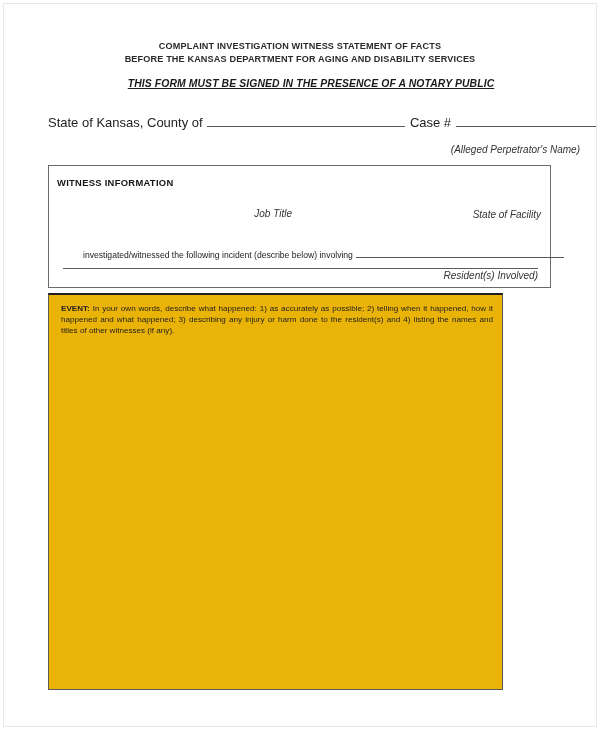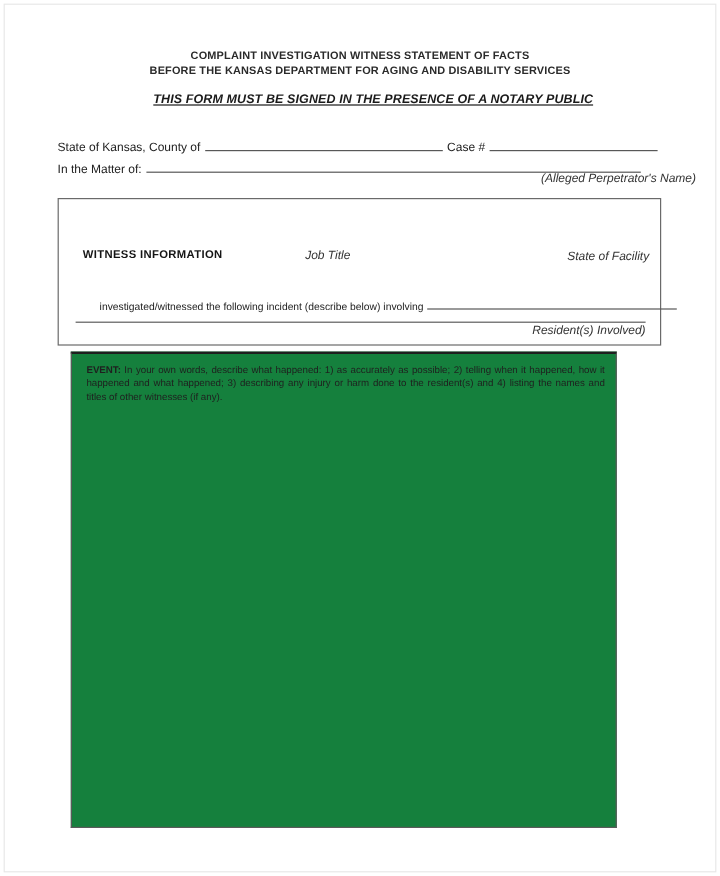--- a/index.html
+++ b/index.html
@@ -37,21 +37,21 @@
     text-align:center;
     font-size:10.4px;
     font-weight:bold;font-style:italic;
     text-decoration:underline;
     letter-spacing:.1px;
     color:#1a1a1a;
     padding-left:11px;
   }
 
   
-  .row{position:absolute;font-size:10px;color:#222;white-space:nowrap;}
+  .row{position:absolute;font-size:13px;color:#222;white-space:nowrap;}
   .row-state{left:48px;top:115px;}
   .row-matter{left:48px;top:133px;}
 
   .blank{
     display:inline-block;
     border-bottom:1px solid #585858;
     height:10px;
     vertical-align:baseline;
     margin:0 1px;
   }
@@ -65,39 +65,38 @@
 
   
   .wbox{
     position:absolute;left:48px;top:165px;
     width:503px;height:123px;
     border:1px solid #6a6a6a;
     box-sizing:border-box;
     background:#fff;
   }
   .wtitle{
-    position:absolute;left:20px;top:11px;
+    position:absolute;left:8px;top:11px;
     font-size:9.4px;font-weight:bold;letter-spacing:.3px;
     color:#151515;
-    margin-top:29px;
   }
   .wline{position:absolute;font-size:8.6px;color:#222;white-space:nowrap;}
   .wl1{left:14px;top:34px;}
   .wl2{left:14px;top:59px;}
   .wl3{left:14px;top:81px;margin-left:20px;}
   .wl4{position:absolute;left:14px;top:102px;width:475px;border-bottom:1px solid #5d5d5d;height:0;}
 
   
   .ebox{
-    position:absolute;left:59px;top:293px;
+    position:absolute;left:48px;top:293px;
     width:455px;height:397px;
     border:1px solid #5a5a5a;
     border-top:2px solid #1f1f1f;
     box-sizing:border-box;
-    background:#15803d;
+    background:#eab308;
   }
   .etext{
     position:absolute;left:12px;top:8px;
     width:432px;
     font-size:8.1px;
     line-height:11.2px;
     color:#1f1f1f;
     text-align:justify;
   }
   .etext b{font-weight:bold;}
@@ -113,24 +112,20 @@
   <div class="hdr hdr-l1">COMPLAINT INVESTIGATION WITNESS STATEMENT OF FACTS</div>
   <div class="notary">THIS FORM MUST BE SIGNED IN THE PRESENCE OF A NOTARY PUBLIC</div>
 
   <div class="row row-state">
     <span>State of Kansas, County of</span>
     <span class="blank" style="width:198px"></span>
     <span>Case #</span>
     <span class="blank" style="width:140px"></span>
   </div>
 
-  <div class="row row-matter">
-    <span>In the Matter of:</span>
-    <span class="blank" style="width:412px"></span>
-  </div>
   <div class="cap" style="left:140px;top:144px;width:440px;">(Alleged Perpetrator's Name)</div>
 
   <div class="wbox">
 
     <div class="wtitle">WITNESS INFORMATION</div>
 
     <div class="cap" style="left:113px;top:42px;width:130px;">Job Title</div>
     <div class="cap" style="left:302px;top:43px;width:190px;">State of Facility</div>
 
 

